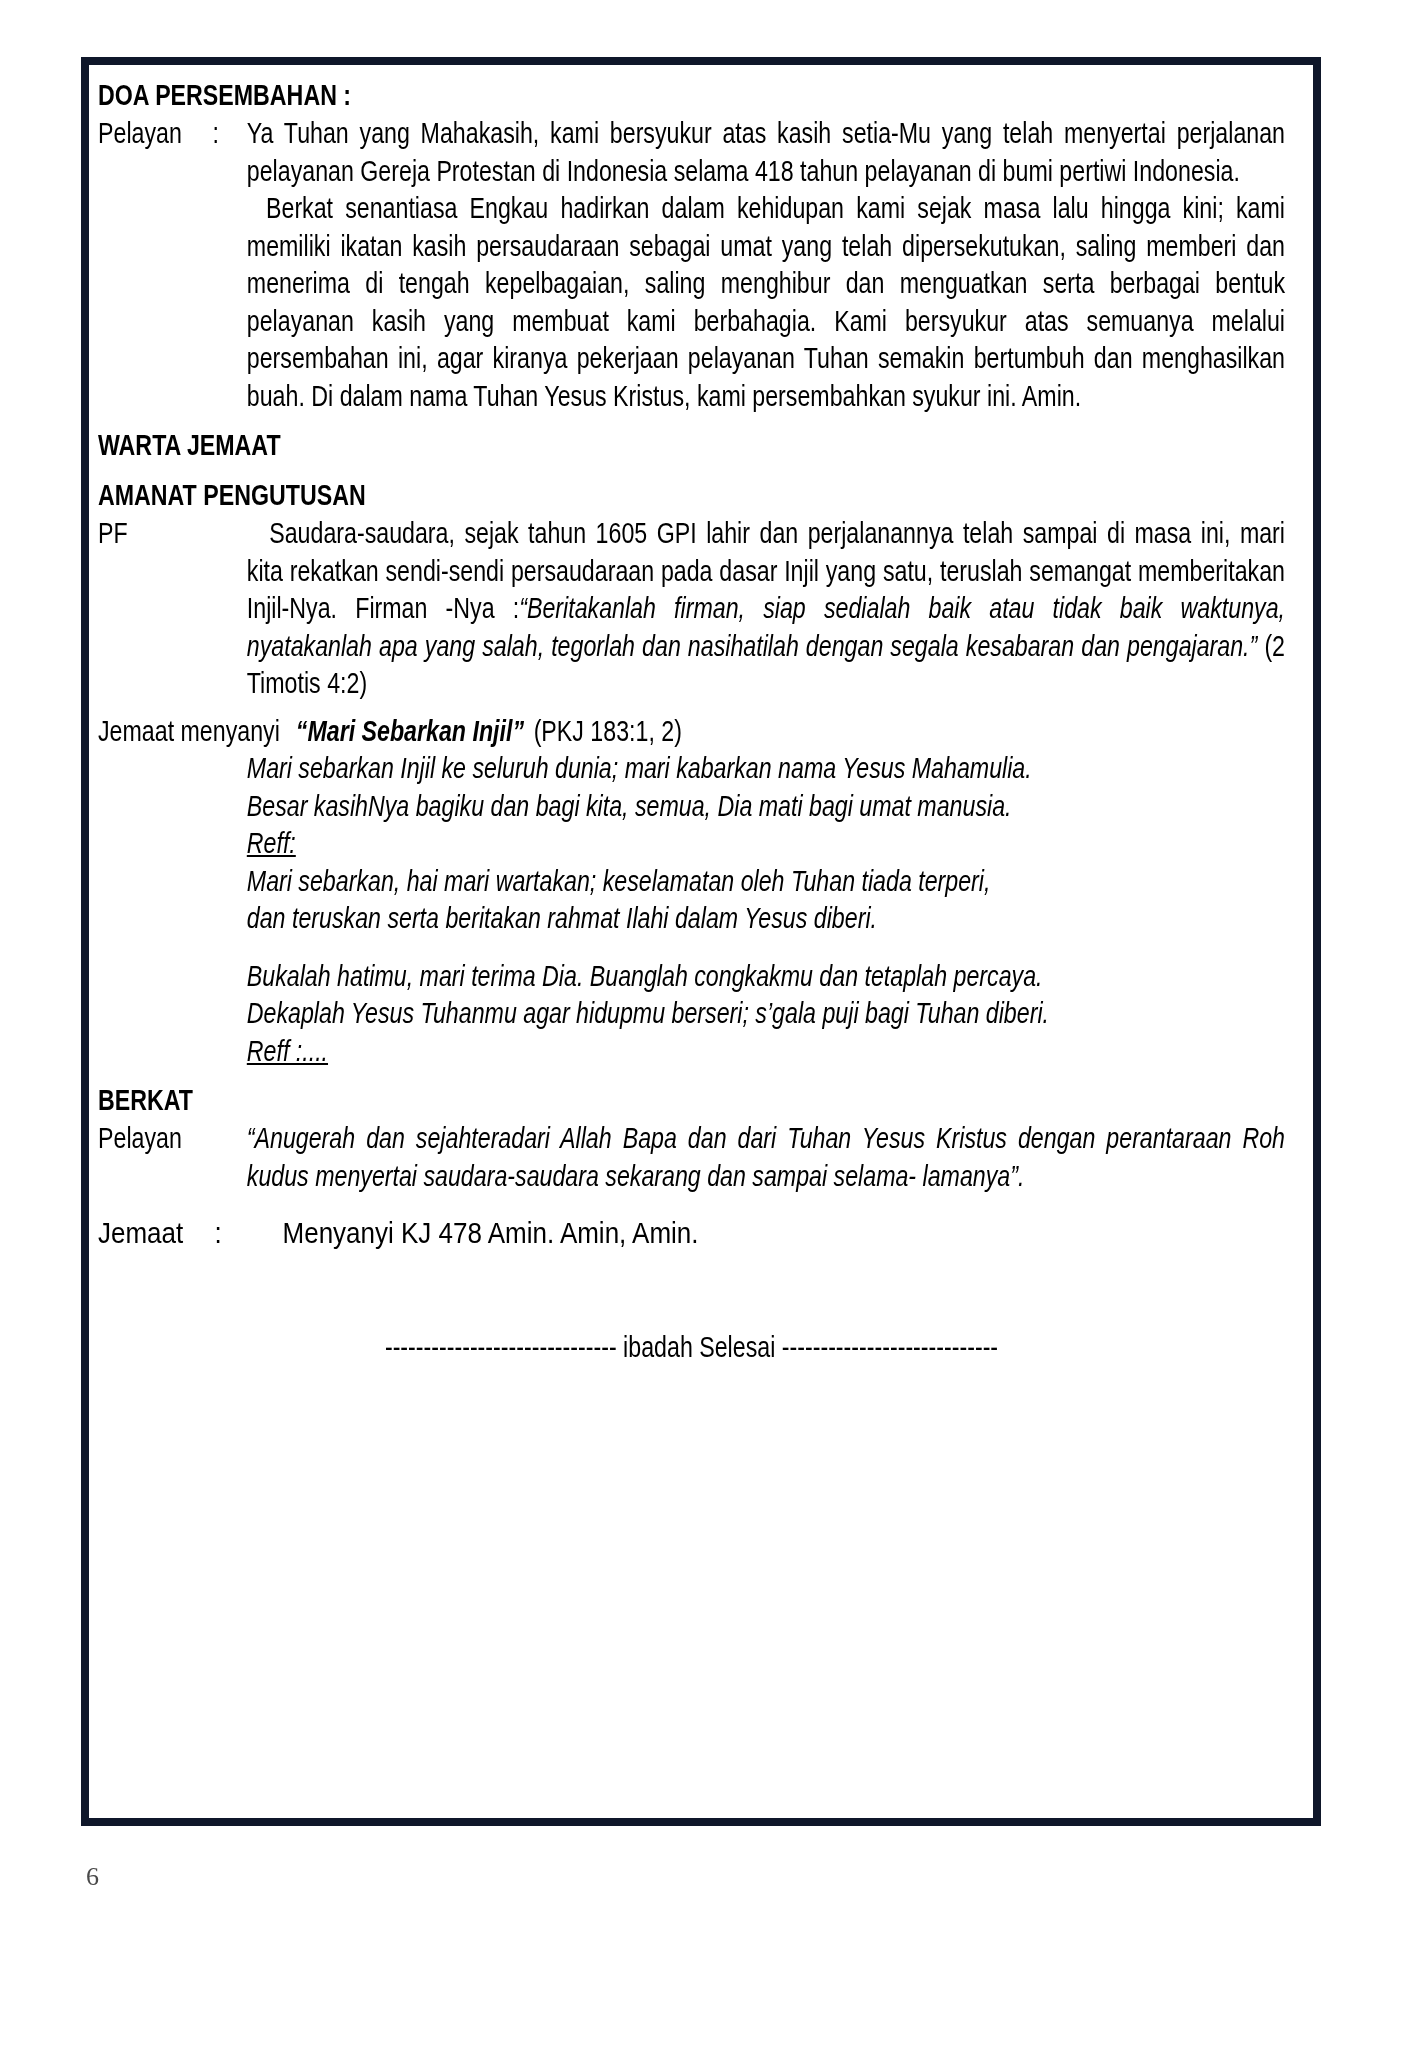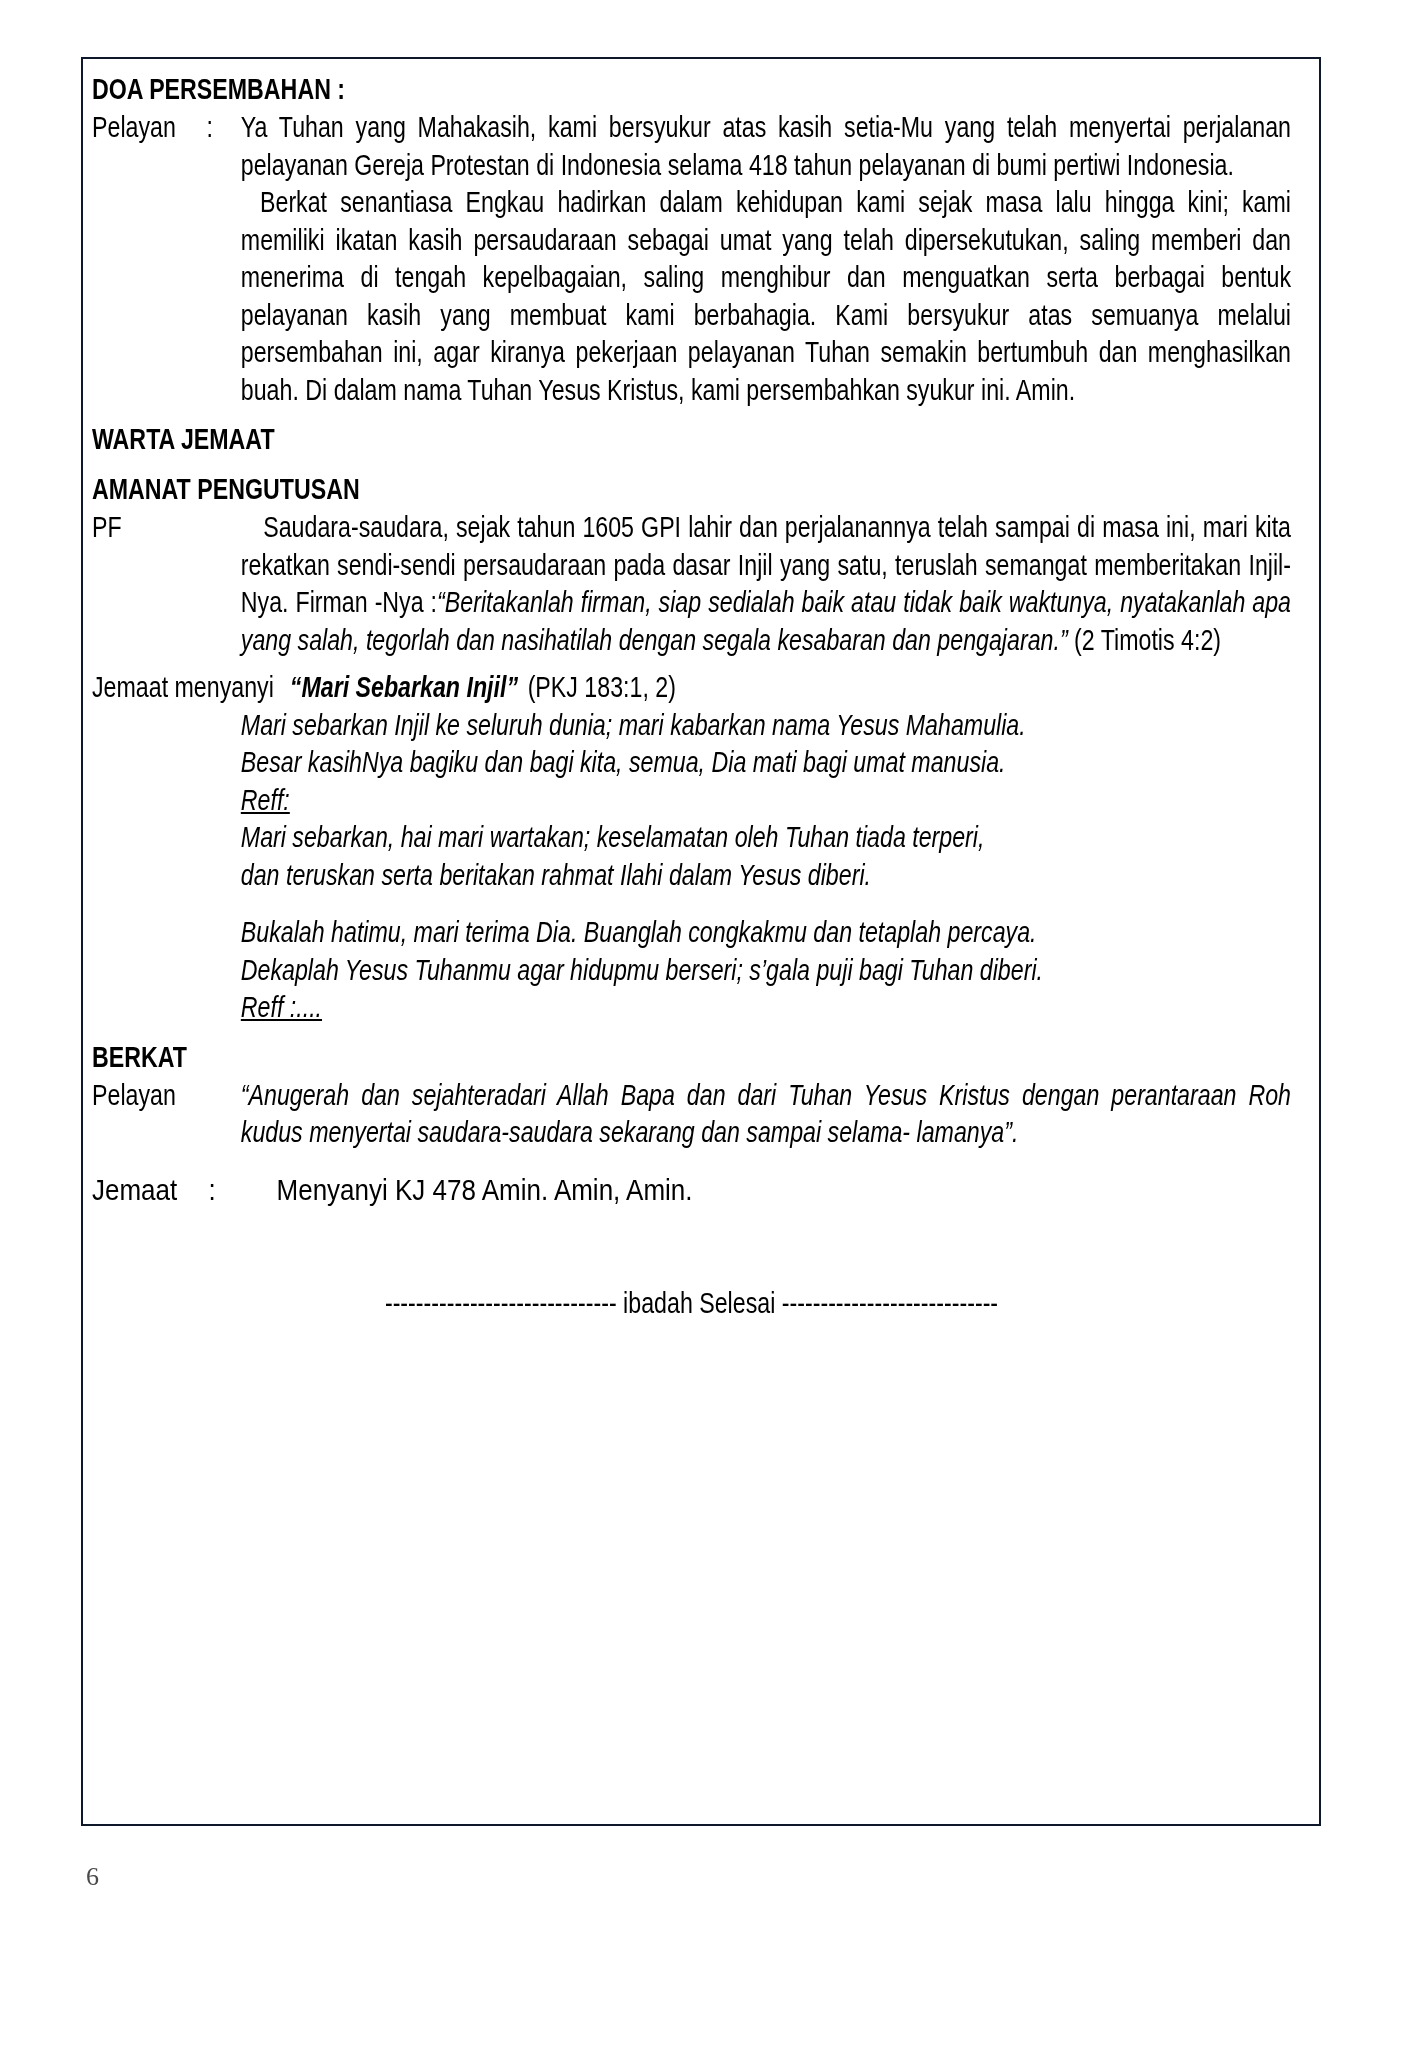--- a/index.html
+++ b/index.html
@@ -24,21 +24,21 @@
     background: #fff;
   }
 
   
   .frame {
     position: absolute;
     left: 81px;
     top: 57px;
     width: 1240px;
     height: 1769px;
-    border: 2px solid #0f172a;
+    border: 8px solid #0f172a;
     box-sizing: border-box;
     background: #fff;
   }
 
   .frame-inner {
     position: absolute;
     left: 9px;
     top: 10px;
     right: 28px;
     bottom: 0;

